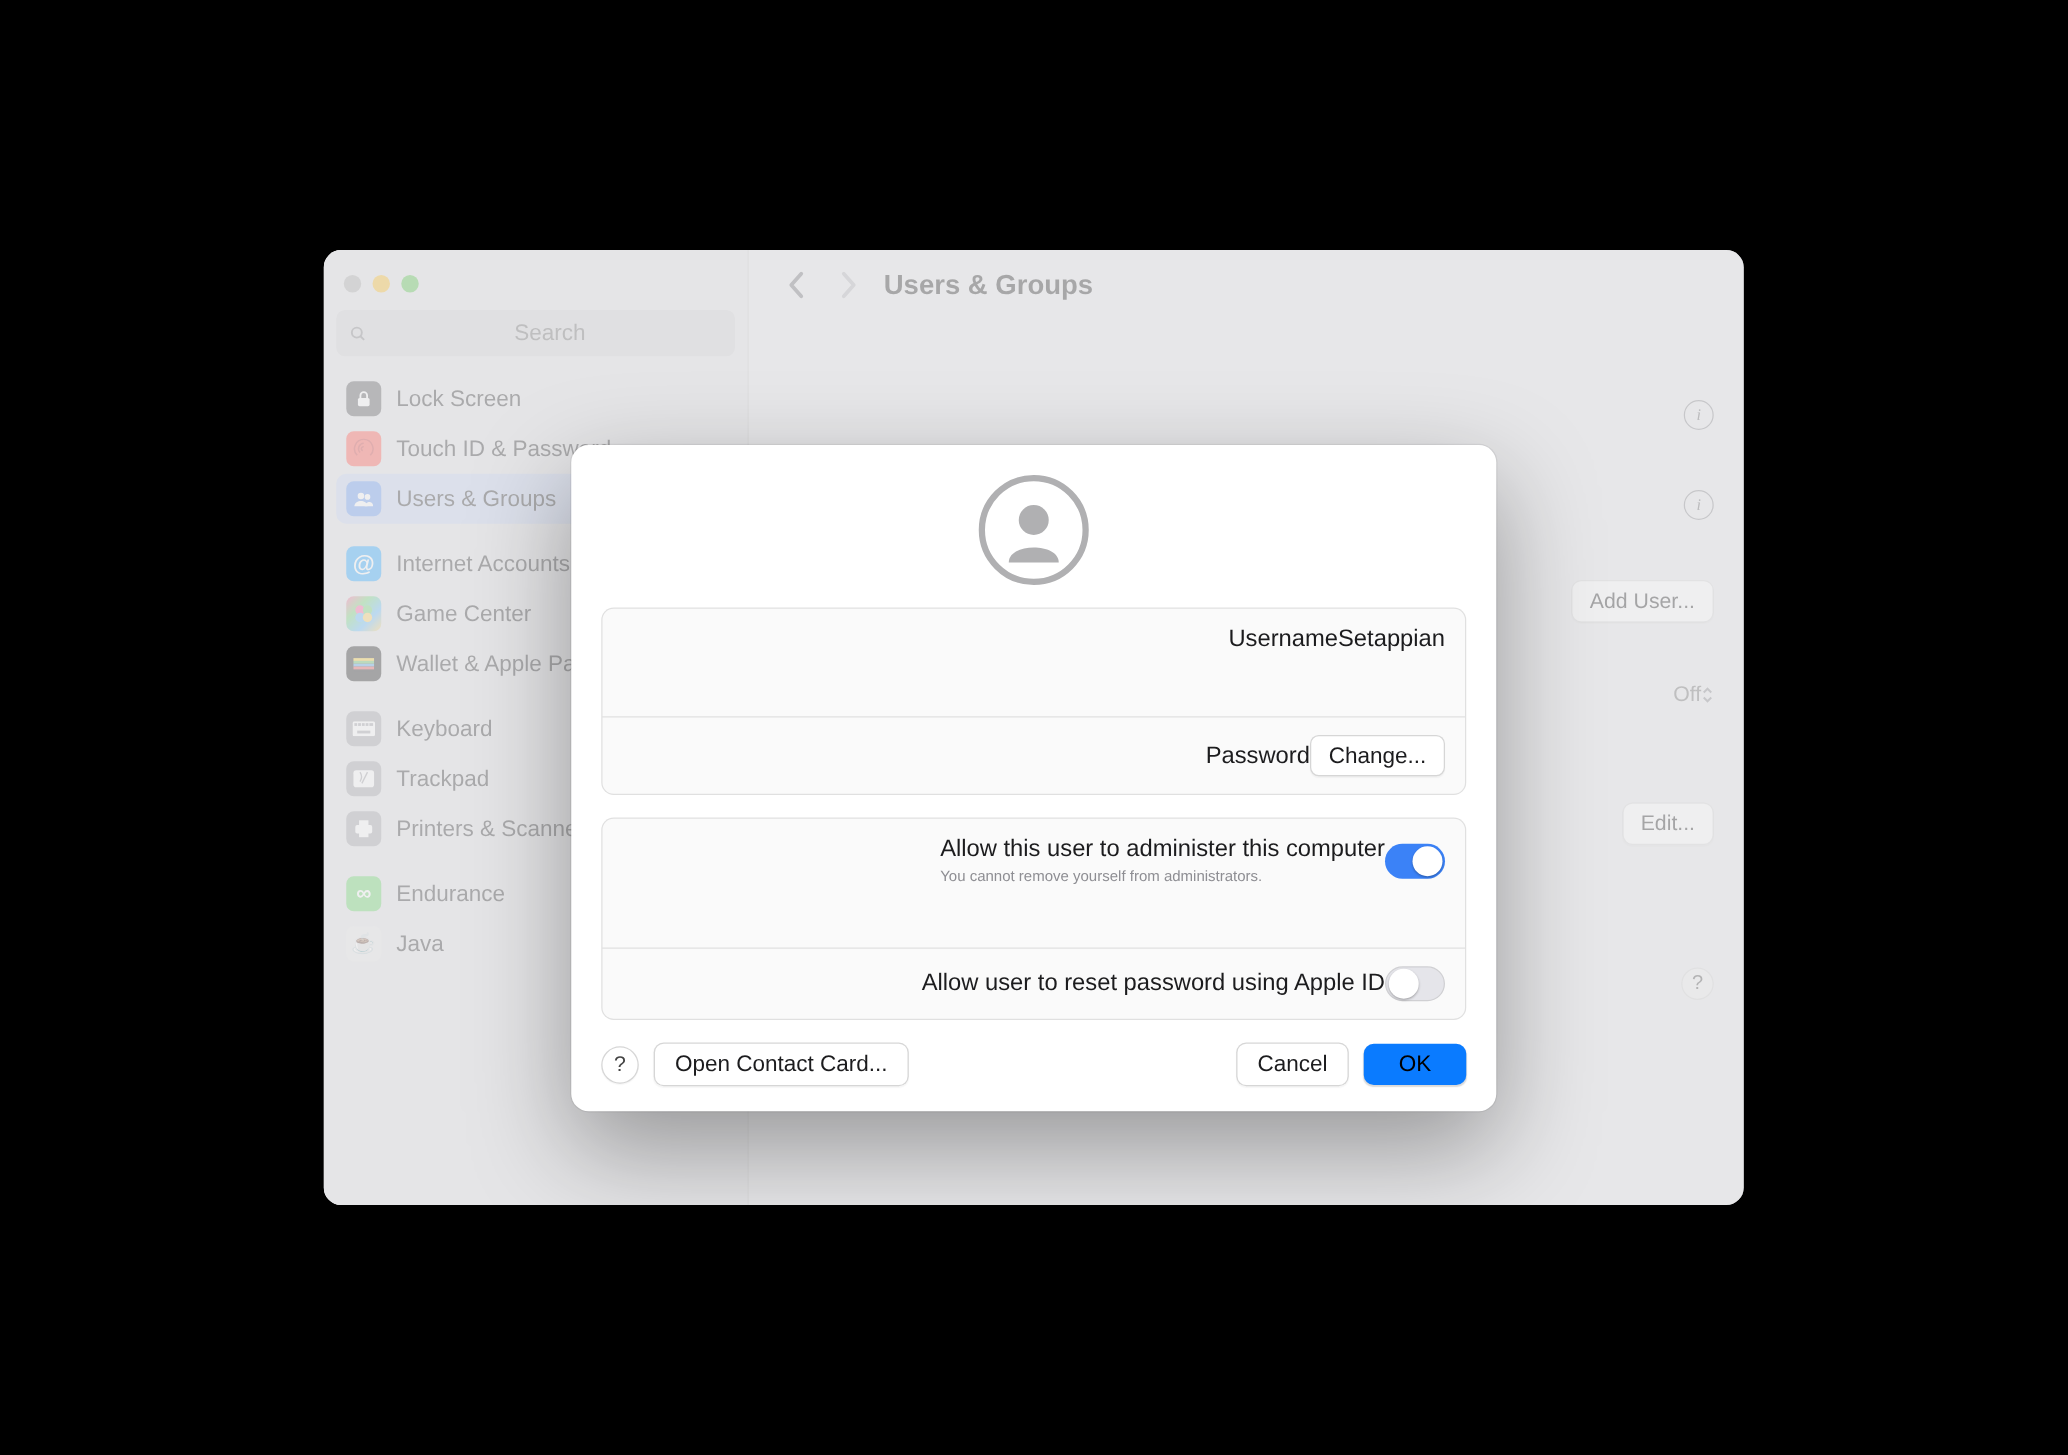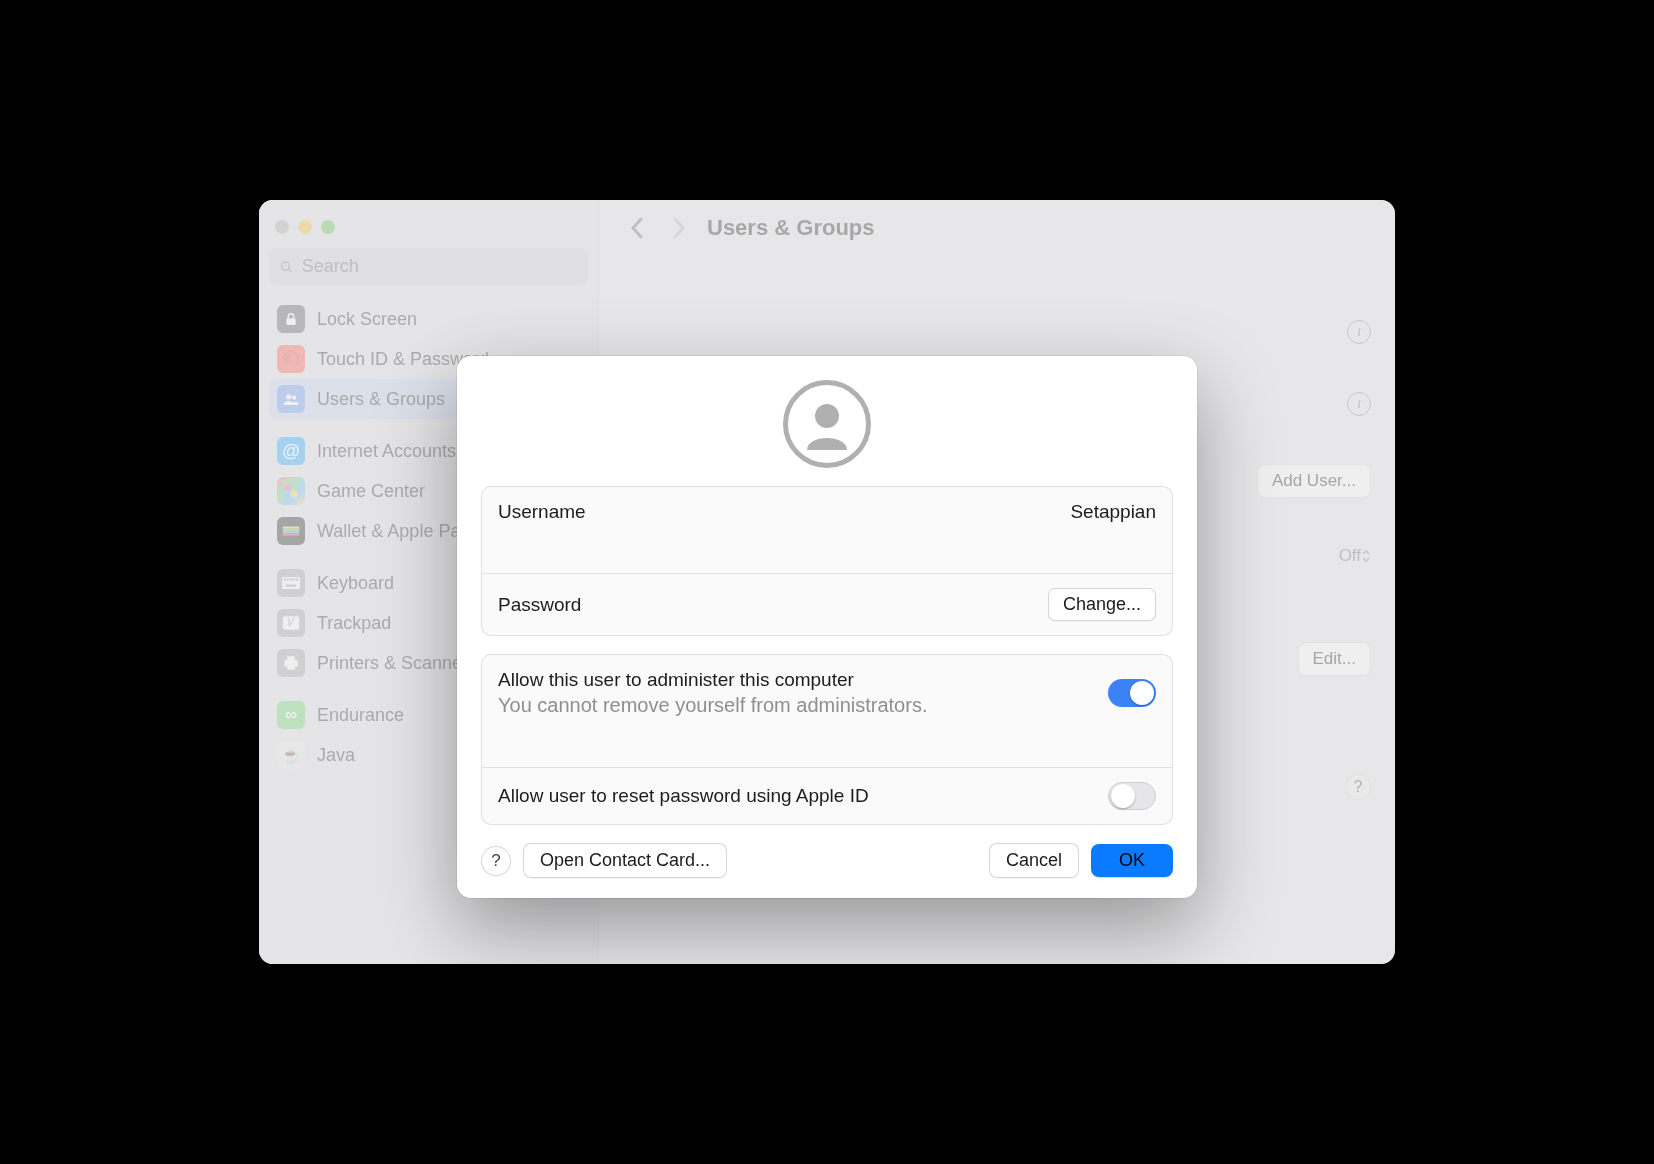--- a/index.html
+++ b/index.html
@@ -38,21 +38,21 @@
     .tl.green { background: #60c655; }
     .search-box {
       display: flex; align-items: center; gap: 8px;
       background: #d4d4d6; border-radius: 7px;
       padding: 8px 10px; margin-bottom: 14px;
       color: #8a8a8e; font-size: 18px;
     }
     .search-icon { width:16px; height:16px; }
     .search-box input {
       border: none; background: transparent; outline: none;
-      font-size: 18px; color: #701a75; width: 100%;
+      font-size: 18px; color: #701a75; width: 100%; text-align: center;
     }
     .sb-section { margin-top: 12px; }
     .sb-item {
       display: flex; align-items: center; gap: 12px;
       padding: 6px 8px; border-radius: 8px;
       font-size: 18px; color: #3a3a3c;
       white-space: nowrap; overflow: hidden;
     }
     .sb-item.selected { background: #c8d5f0; }
     .sb-icon {
@@ -104,26 +104,26 @@
     .avatar {
       width:88px; height:88px; border-radius:50%;
       border:5px solid #b0b0b2; display:flex; align-items:center; justify-content:center;
       color:#b0b0b2;
     }
     .group {
       border:1px solid rgba(0,0,0,0.10); border-radius:10px;
       background:#fafafa; margin-bottom:18px;
     }
     .grow {
-      display:flex; align-items:center; justify-content:space-between;
+      display:flex; align-items:center; justify-content:flex-end;
       padding:14px 16px; font-size:19px; color:#1c1c1e;
     }
     .grow + .grow { border-top:1px solid rgba(0,0,0,0.10);margin-top:36px; }
     .grow .val { color:#1c1c1e; }
-    .grow .sub { font-size:20px; color:#8e8e93; margin-top:3px; }
+    .grow .sub { font-size:12px; color:#8e8e93; margin-top:3px; }
     .inner-btn {
       background:#fff; border:1px solid rgba(0,0,0,0.16); border-radius:7px;
       padding:5px 14px; font-size:18px; color:#1c1c1e;
       box-shadow:0 1px 1px rgba(0,0,0,0.04);
     }
     .switch {
       width:48px; height:28px; border-radius:14px; position:relative;
     }
     .switch.on { background:#3b82f7; }
     .switch.off { background:#e5e5ea; border:1px solid #d0d0d3;}

